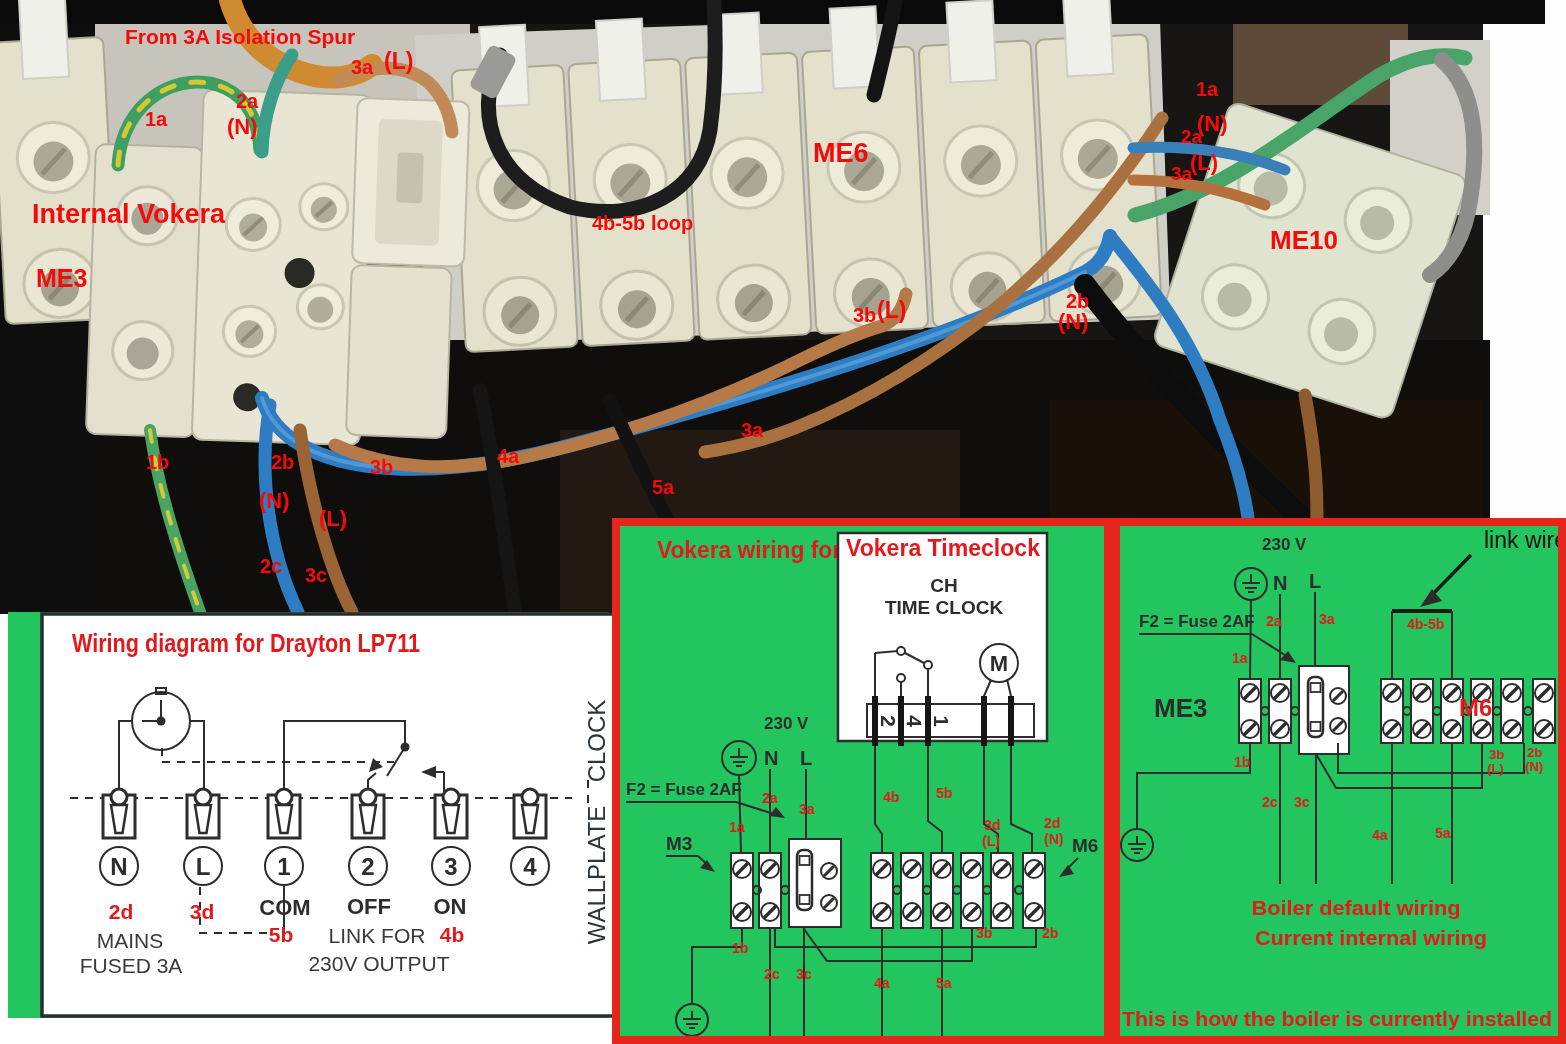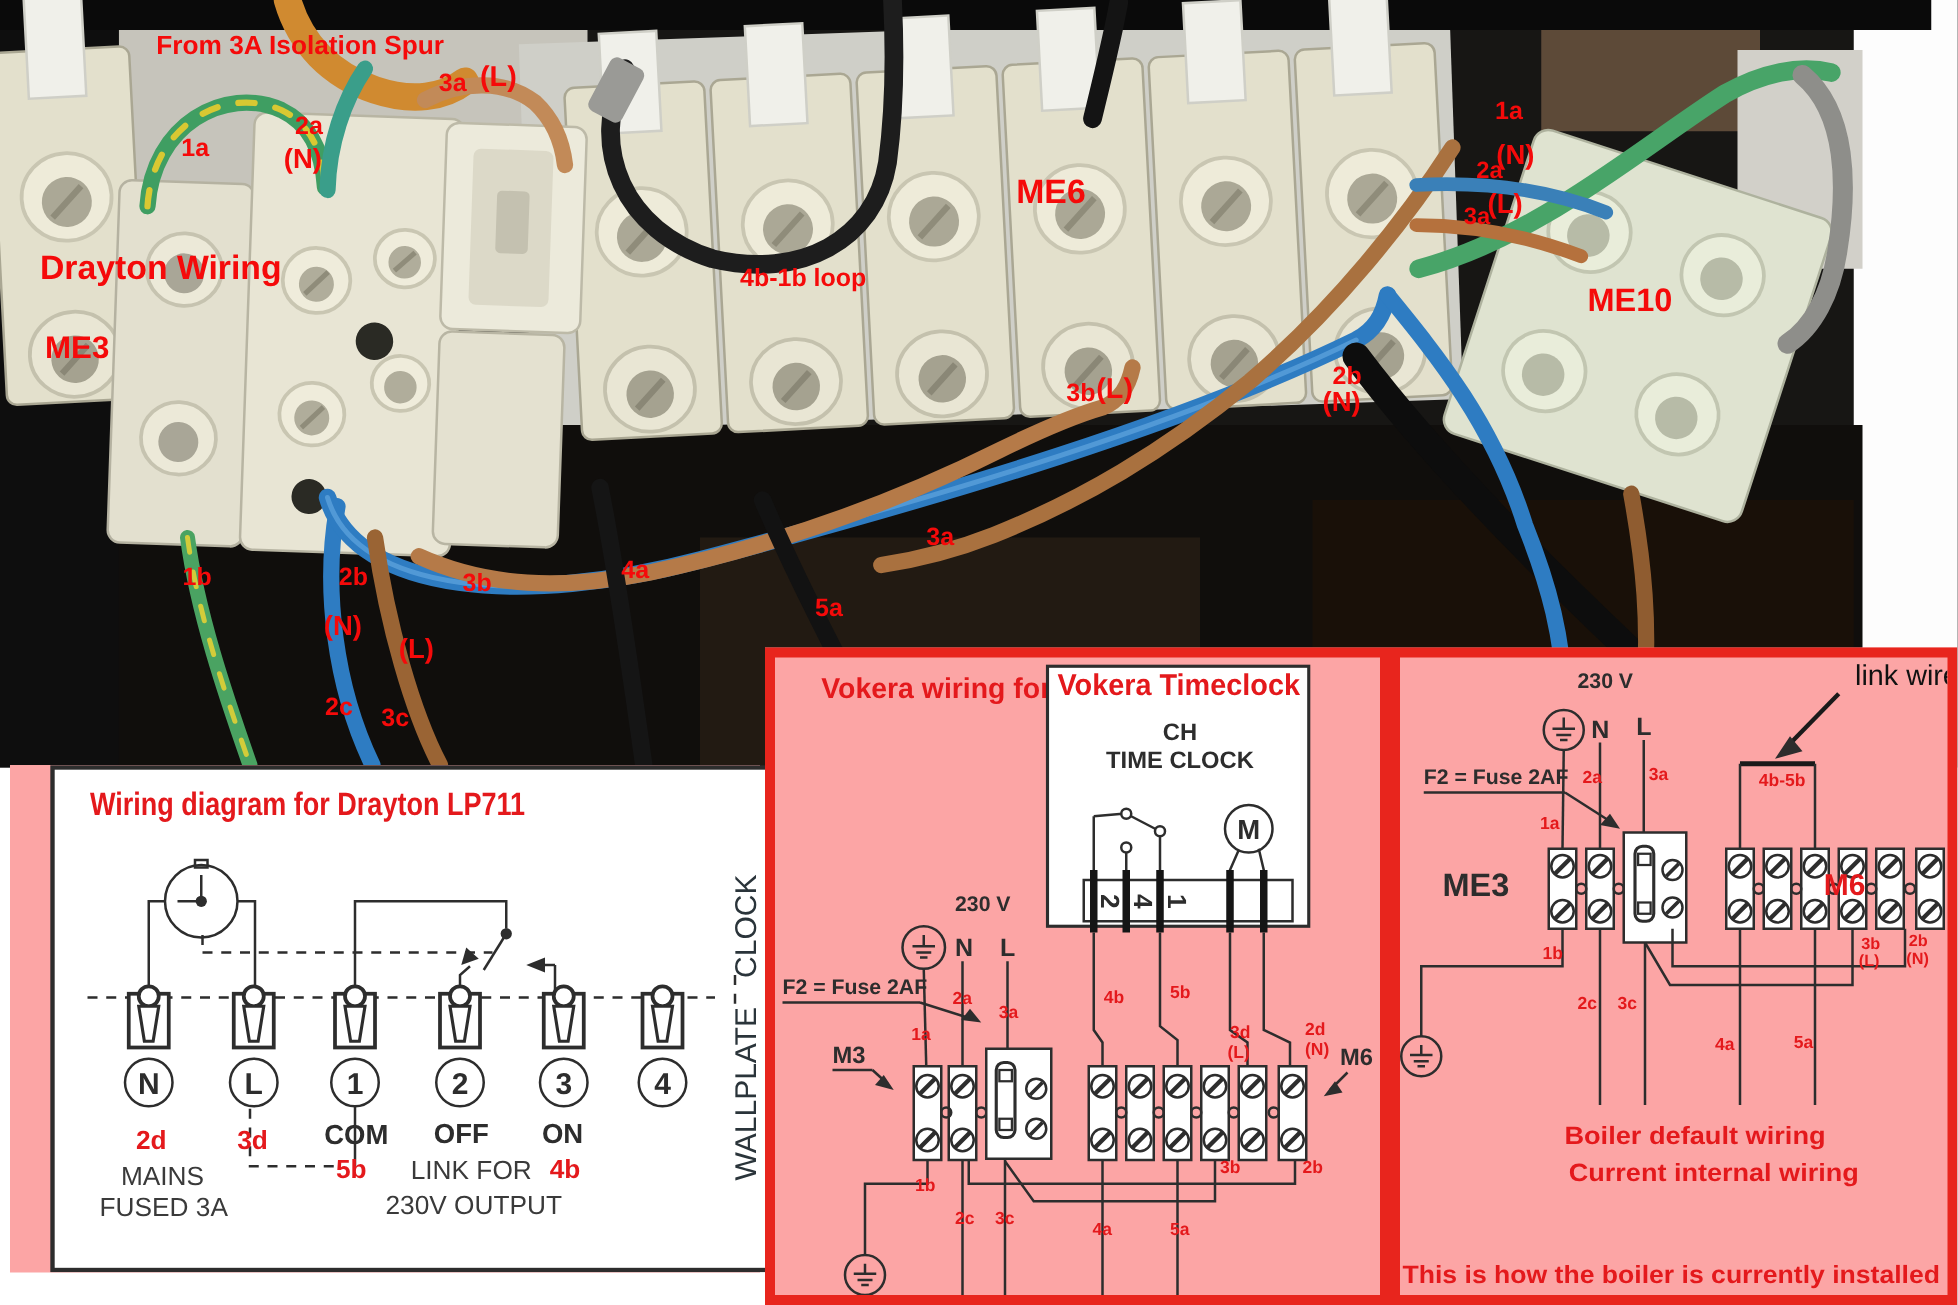--- a/index.html
+++ b/index.html
@@ -1,21 +1,21 @@
 <!DOCTYPE html>
 <html><head>
 <meta charset="utf-8">
 <style>
   html,body{margin:0;padding:0;background:#fff;}
   #stage{position:relative;width:1566px;height:1044px;background:#fff;overflow:hidden;
          font-family:"Liberation Sans",sans-serif;}
   #photo{position:absolute;left:0;top:0;width:1566px;height:614px;background:#161616;}
   .plabel{position:absolute;font-weight:bold;color:#f50a0a;line-height:1;white-space:nowrap;
           font-family:"Liberation Sans",sans-serif;z-index:5;}
-  .panel{position:absolute;background:#fca5a5;box-sizing:border-box;z-index:10;}
+  .panel{position:absolute;background:#22c55e;box-sizing:border-box;z-index:10;}
   #drayton-panel{left:8px;top:612px;width:600px;height:406px;padding-left:32px;}
   #vokera-panel{left:612px;top:518px;width:500px;height:526px;border:8px solid #e8251d;}
   #boiler-panel{left:1112px;top:518px;width:454px;height:526px;border:8px solid #e8251d;overflow:hidden;}
   svg{display:block;}
   svg text{font-family:"Liberation Sans",sans-serif;}
   .dln{stroke:#2d2d2d;stroke-width:2;fill:none;}
   .dsh{stroke:#2d2d2d;stroke-width:2;fill:none;stroke-dasharray:8 7;}
   .dred{fill:#e4191c;font-weight:bold;}
   .dblk{fill:#2d2d2d;font-weight:bold;}
   .ahead{fill:#2d2d2d;stroke:none;}
@@ -129,24 +129,24 @@
         <path d="M 1442,60 C 1478,90 1478,150 1470,200 C 1465,235 1450,262 1430,275" stroke="#8e8e8a" stroke-width="16"></path>
       </g>
     </svg>
 
     <div class="plabel" style="left:125px;top:26px;font-size:21px;">From 3A Isolation Spur</div>
     <div class="plabel" style="left:145px;top:109px;font-size:20px;">1a</div>
     <div class="plabel" style="left:236px;top:91px;font-size:20px;">2a</div>
     <div class="plabel" style="left:227px;top:116px;font-size:22px;">(N)</div>
     <div class="plabel" style="left:351px;top:57px;font-size:20px;">3a</div>
     <div class="plabel" style="left:384px;top:50px;font-size:23px;">(L)</div>
-    <div class="plabel" style="left:32px;top:201px;font-size:27px;">Drayton Wiring</div>
+    <div class="plabel" style="left:32px;top:201px;font-size:27px;">Internal Vokera</div>
     <div class="plabel" style="left:36px;top:266px;font-size:25px;">ME3</div>
     <div class="plabel" style="left:789px;top:140px;font-size:27px;margin-left:24px;">ME6</div>
-    <div class="plabel" style="left:592px;top:213px;font-size:20px;">4b-1b loop</div>
+    <div class="plabel" style="left:592px;top:213px;font-size:20px;">4b-5b loop</div>
     <div class="plabel" style="left:853px;top:305px;font-size:20px;">3b</div>
     <div class="plabel" style="left:877px;top:299px;font-size:23px;">(L)</div>
     <div class="plabel" style="left:1066px;top:291px;font-size:20px;">2b</div>
     <div class="plabel" style="left:1058px;top:311px;font-size:22px;">(N)</div>
     <div class="plabel" style="left:1196px;top:79px;font-size:20px;">1a</div>
     <div class="plabel" style="left:1181px;top:127px;font-size:19px;">2a</div>
     <div class="plabel" style="left:1197px;top:113px;font-size:22px;">(N)</div>
     <div class="plabel" style="left:1171px;top:164px;font-size:19px;">3a</div>
     <div class="plabel" style="left:1190px;top:152px;font-size:22px;">(L)</div>
     <div class="plabel" style="left:1270px;top:227px;font-size:26px;">ME10</div>

